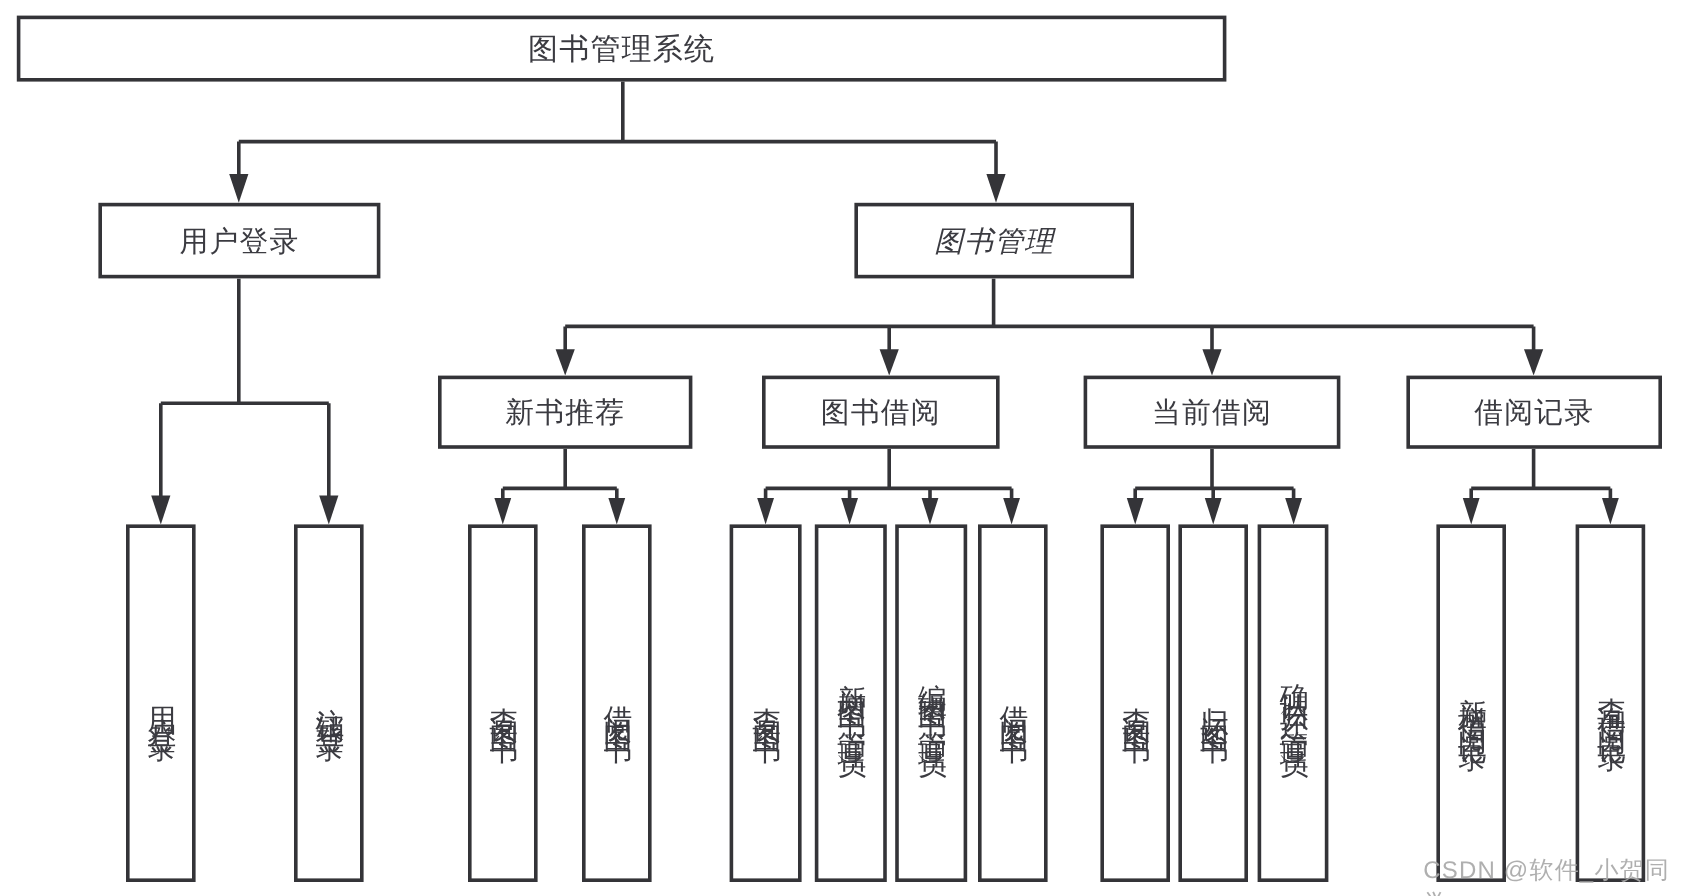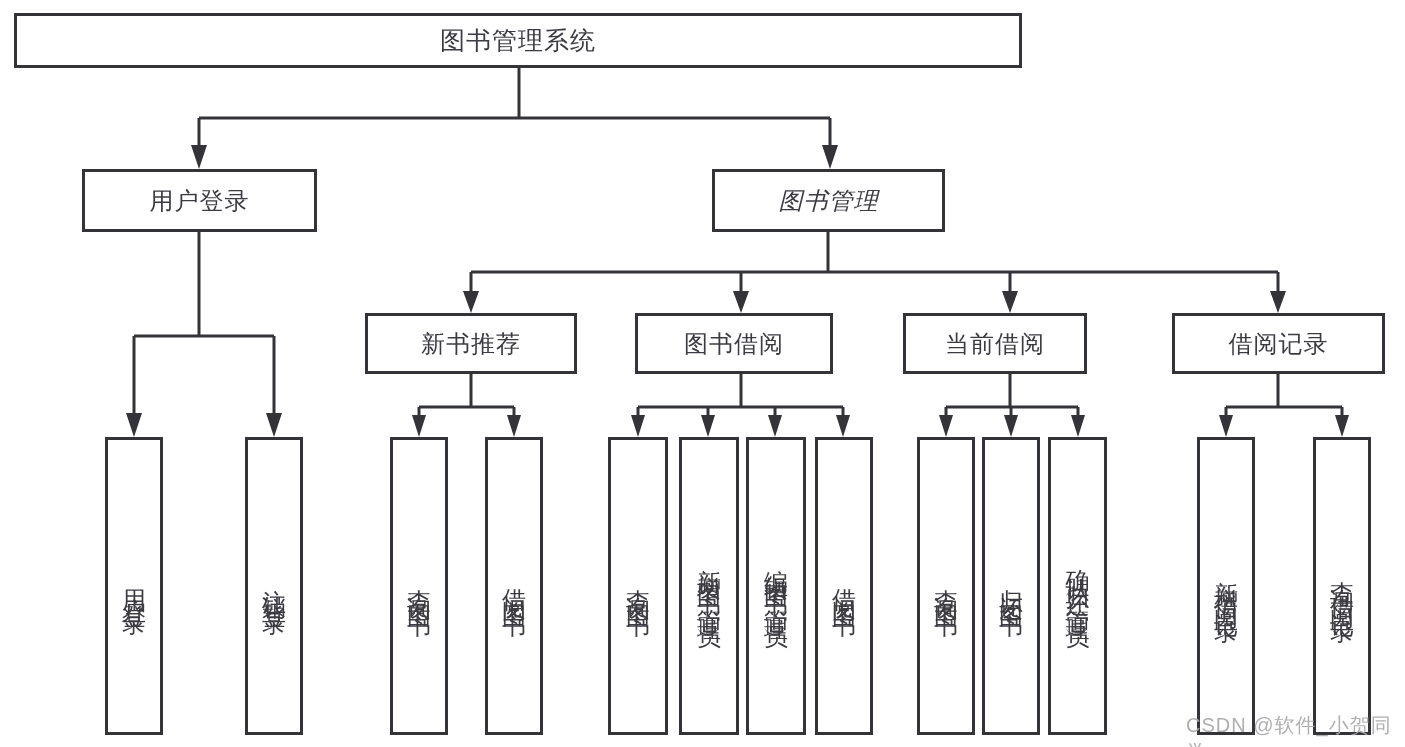--- a/index.html
+++ b/index.html
@@ -72,21 +72,21 @@
   <div class="box" style="left:712px;top:169px;width:233px;height:63px;font-style:italic;">
     <span>图书管理</span>
   </div>
 
   <div class="box" style="left:365px;top:313px;width:212px;height:61px;">
     <span>新书推荐</span>
   </div>
   <div class="box" style="left:635px;top:313px;width:198px;height:61px;">
     <span>图书借阅</span>
   </div>
-  <div class="box" style="left:903px;top:313px;width:184px;height:61px;">
+  <div class="box" style="left:903px;top:313px;width:214px;height:61px;">
     <span>当前借阅</span>
   </div>
   <div class="box" style="left:1172px;top:313px;width:213px;height:61px;">
     <span>借阅记录</span>
   </div>
 
   <div class="box vbox" style="left:105px;top:437px;width:58px;height:298px;">
     <span>用户登录</span>
   </div>
   <div class="box vbox" style="left:245px;top:437px;width:58px;height:298px;">

